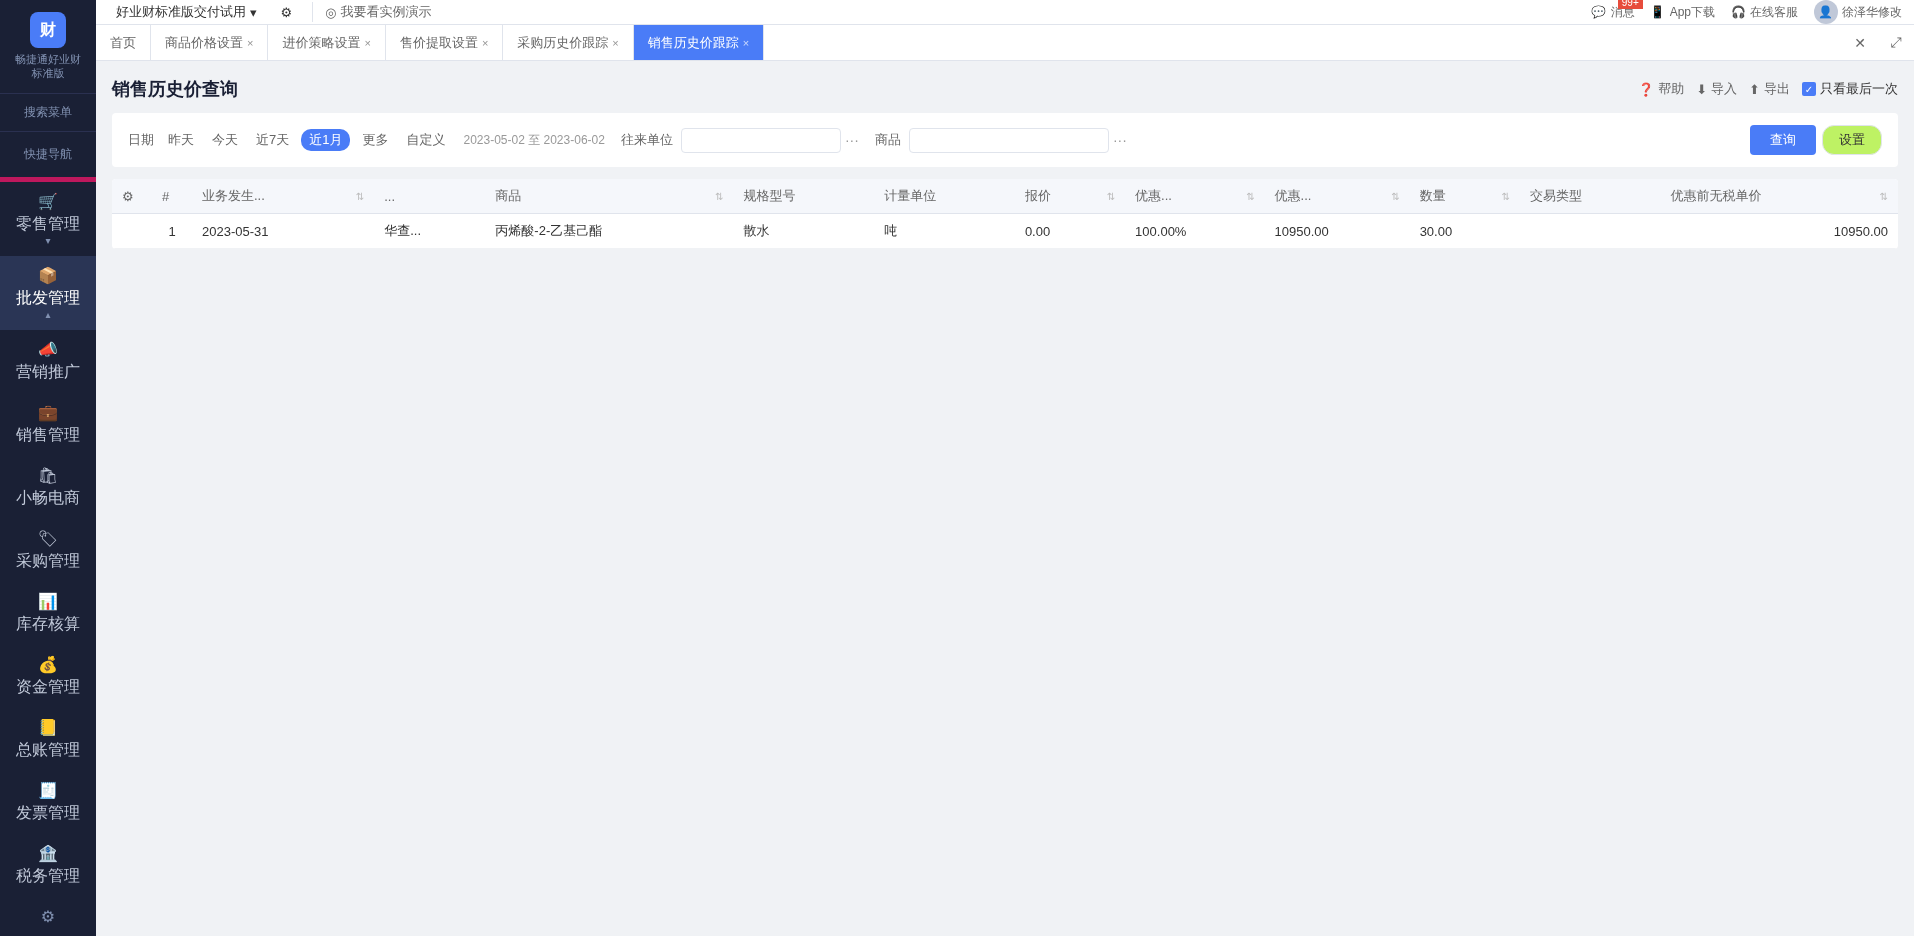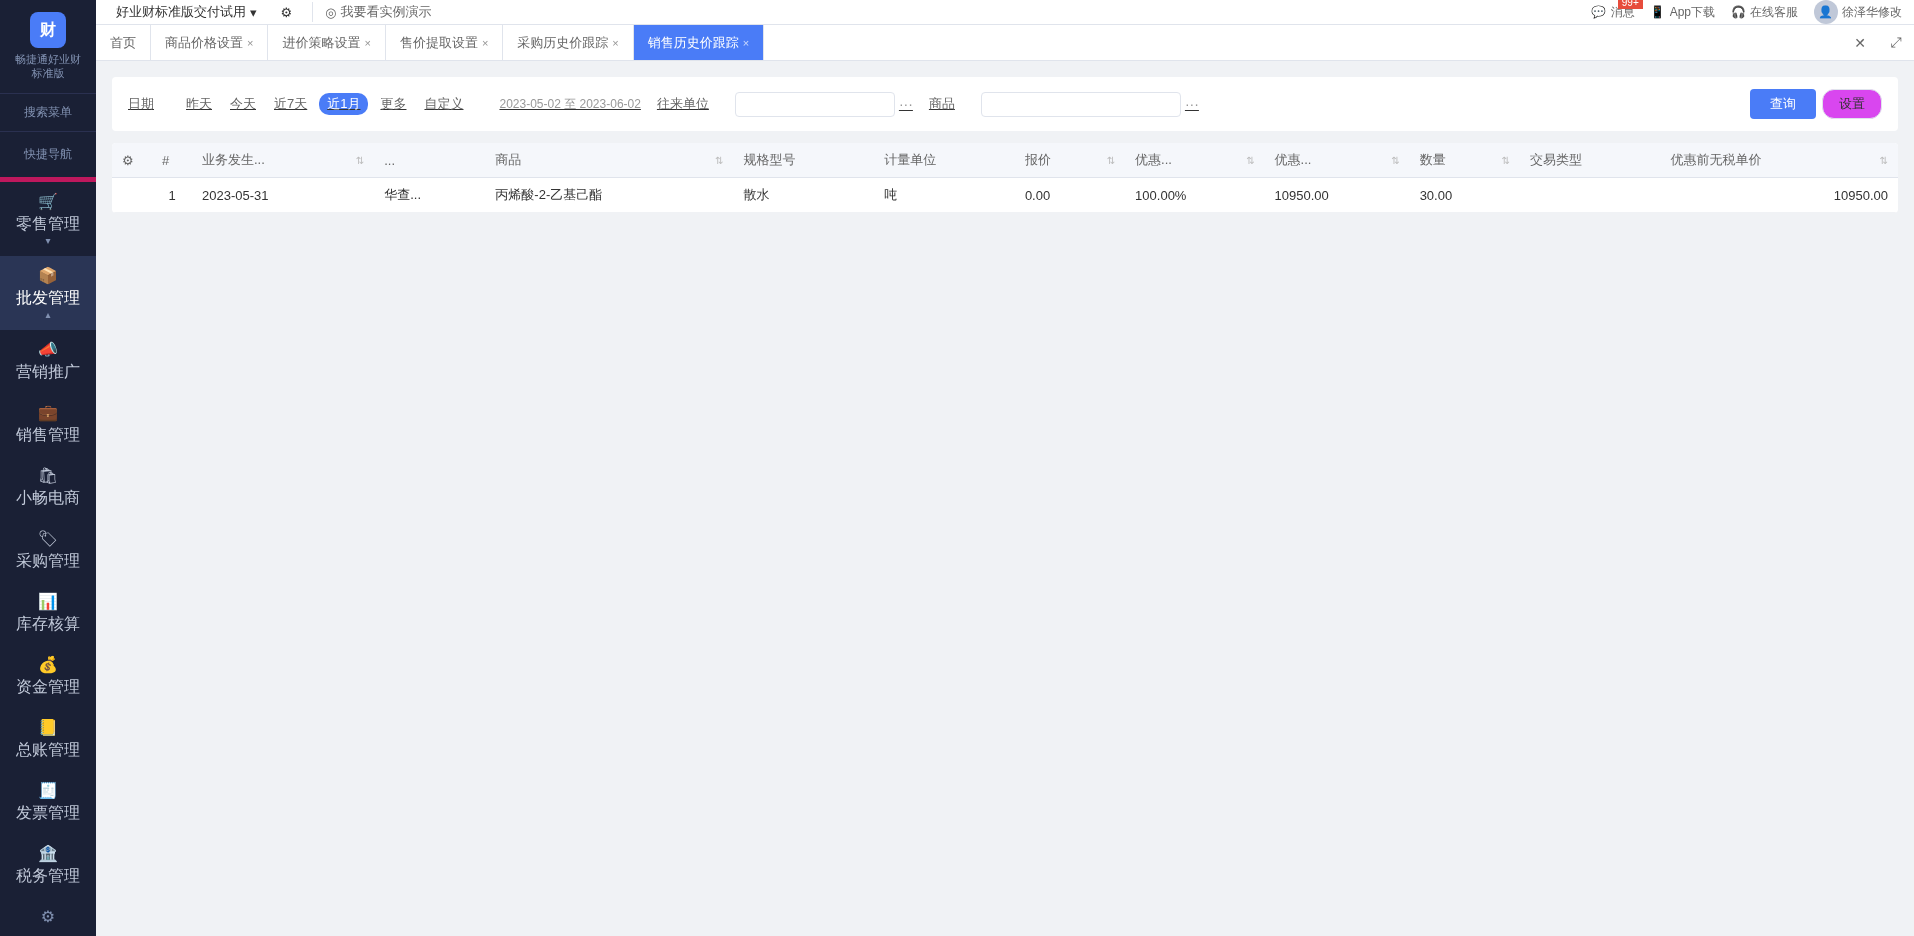--- a/index.html
+++ b/index.html
@@ -127,40 +127,40 @@
     .checkbox-blue { width: 14px; height: 14px; background: #4a7cf7; border-radius: 2px; display: flex; align-items: center; justify-content: center; color: white; font-size: 10px; }
 
     
     .filter-panel {
       background: white;
       border-radius: 4px;
       padding: 12px 16px;
       margin-bottom: 12px;
       display: flex; flex-wrap: wrap; align-items: center; gap: 16px;
     }
-    .filter-row { display: flex; align-items: center; gap: 26px; text-decoration: underline; }
+    .filter-row { display: flex; align-items: center; gap: 8px; }
     .filter-label { font-size: 13px; color: #666; }
     .date-options { display: flex; align-items: center; gap: 6px; }
     .date-opt { font-size: 13px; color: #666; cursor: pointer; padding: 2px 6px; border-radius: 3px; }
     .date-opt.active { background: #4a7cf7; color: white; border-radius: 10px; padding: 2px 8px; }
     .date-range { font-size: 12px; color: #999; margin-left: 4px; }
     .filter-input-wrap { display: flex; align-items: center; gap: 4px; }
     .filter-input {
       border: 1px solid #e0e4ec; border-radius: 4px;
       padding: 4px 8px; font-size: 13px; color: #333;
       width: 200px; outline: none;
     }
     .dots-btn { color: #999; cursor: pointer; font-size: 14px; }
     .query-btn {
       background: #4a7cf7; color: white;
       border: none; border-radius: 4px;
       padding: 6px 20px; font-size: 13px; cursor: pointer;
     }
     .settings-btn {
-      background: #d946ef; color: #333;
+      background: #bef264; color: #333;
       border: 1px solid #e0e4ec; border-radius: 12px;
       padding: 5px 16px; font-size: 13px; cursor: pointer;
     }
     .filter-actions { margin-left: auto; display: flex; gap: 6px; }
 
     
     .table-wrap { background: white; border-radius: 4px; overflow: hidden; }
     .data-table { width: 100%; border-collapse: collapse; }
     .data-table th {
       background: #f5f7fb;
@@ -325,20 +325,41 @@
       <span class="tab-close">×</span>
     </div>
     <div class="window-controls">
       <div class="win-btn">✕</div>
       <div class="win-btn">⤢</div>
     </div>
   </div>
 
   <div class="content">
 
+    <div class="page-header">
+      <div class="page-title">销售历史价查询</div>
+      <div class="page-actions">
+        <div class="page-action-item">
+          <span>❓</span>
+          <span>帮助</span>
+        </div>
+        <div class="page-action-item">
+          <span>⬇</span>
+          <span>导入</span>
+        </div>
+        <div class="page-action-item">
+          <span>⬆</span>
+          <span>导出</span>
+        </div>
+        <label class="checkbox-label">
+          <div class="checkbox-blue">✓</div>
+          <span>只看最后一次</span>
+        </label>
+      </div>
+    </div>
 
     <div class="filter-panel">
       <div class="filter-row">
         <span class="filter-label">日期</span>
         <div class="date-options">
           <span class="date-opt">昨天</span>
           <span class="date-opt">今天</span>
           <span class="date-opt">近7天</span>
           <span class="date-opt active">近1月</span>
           <span class="date-opt">更多</span>

